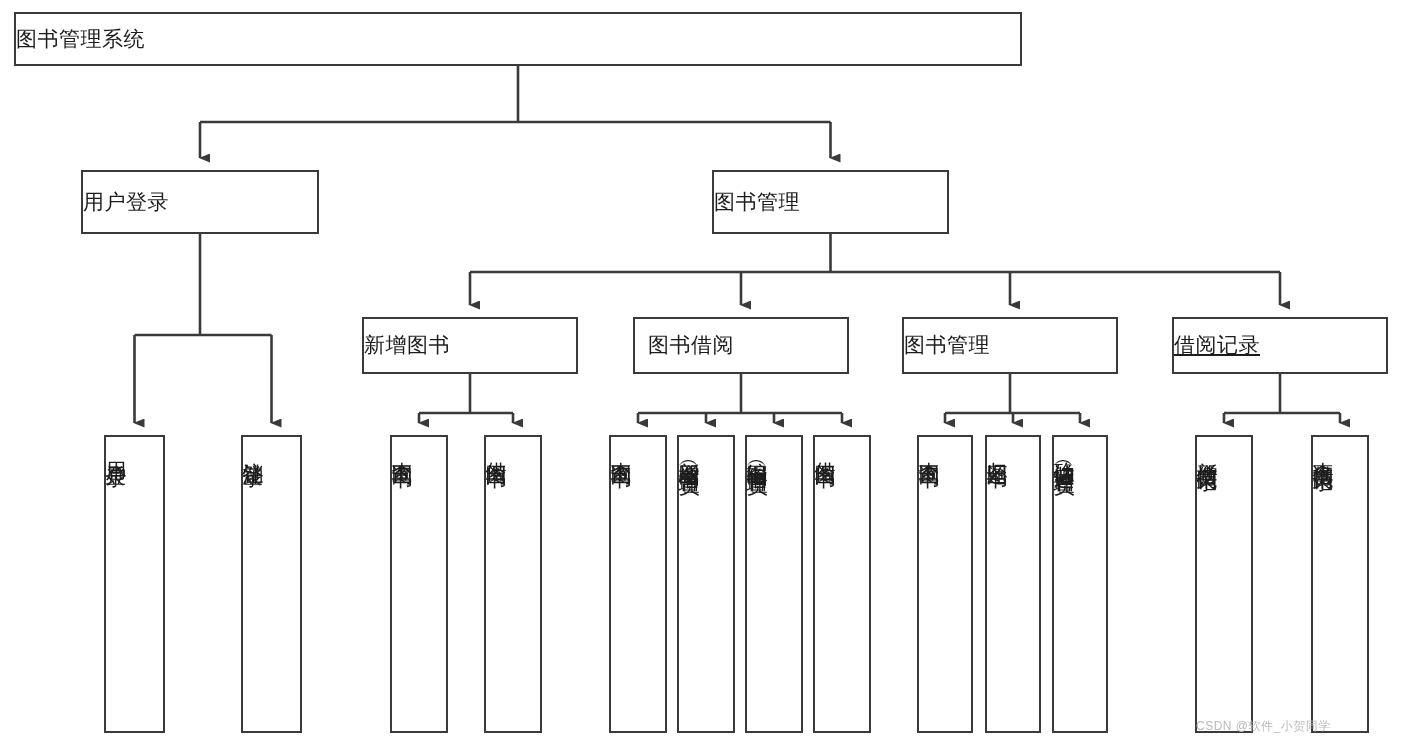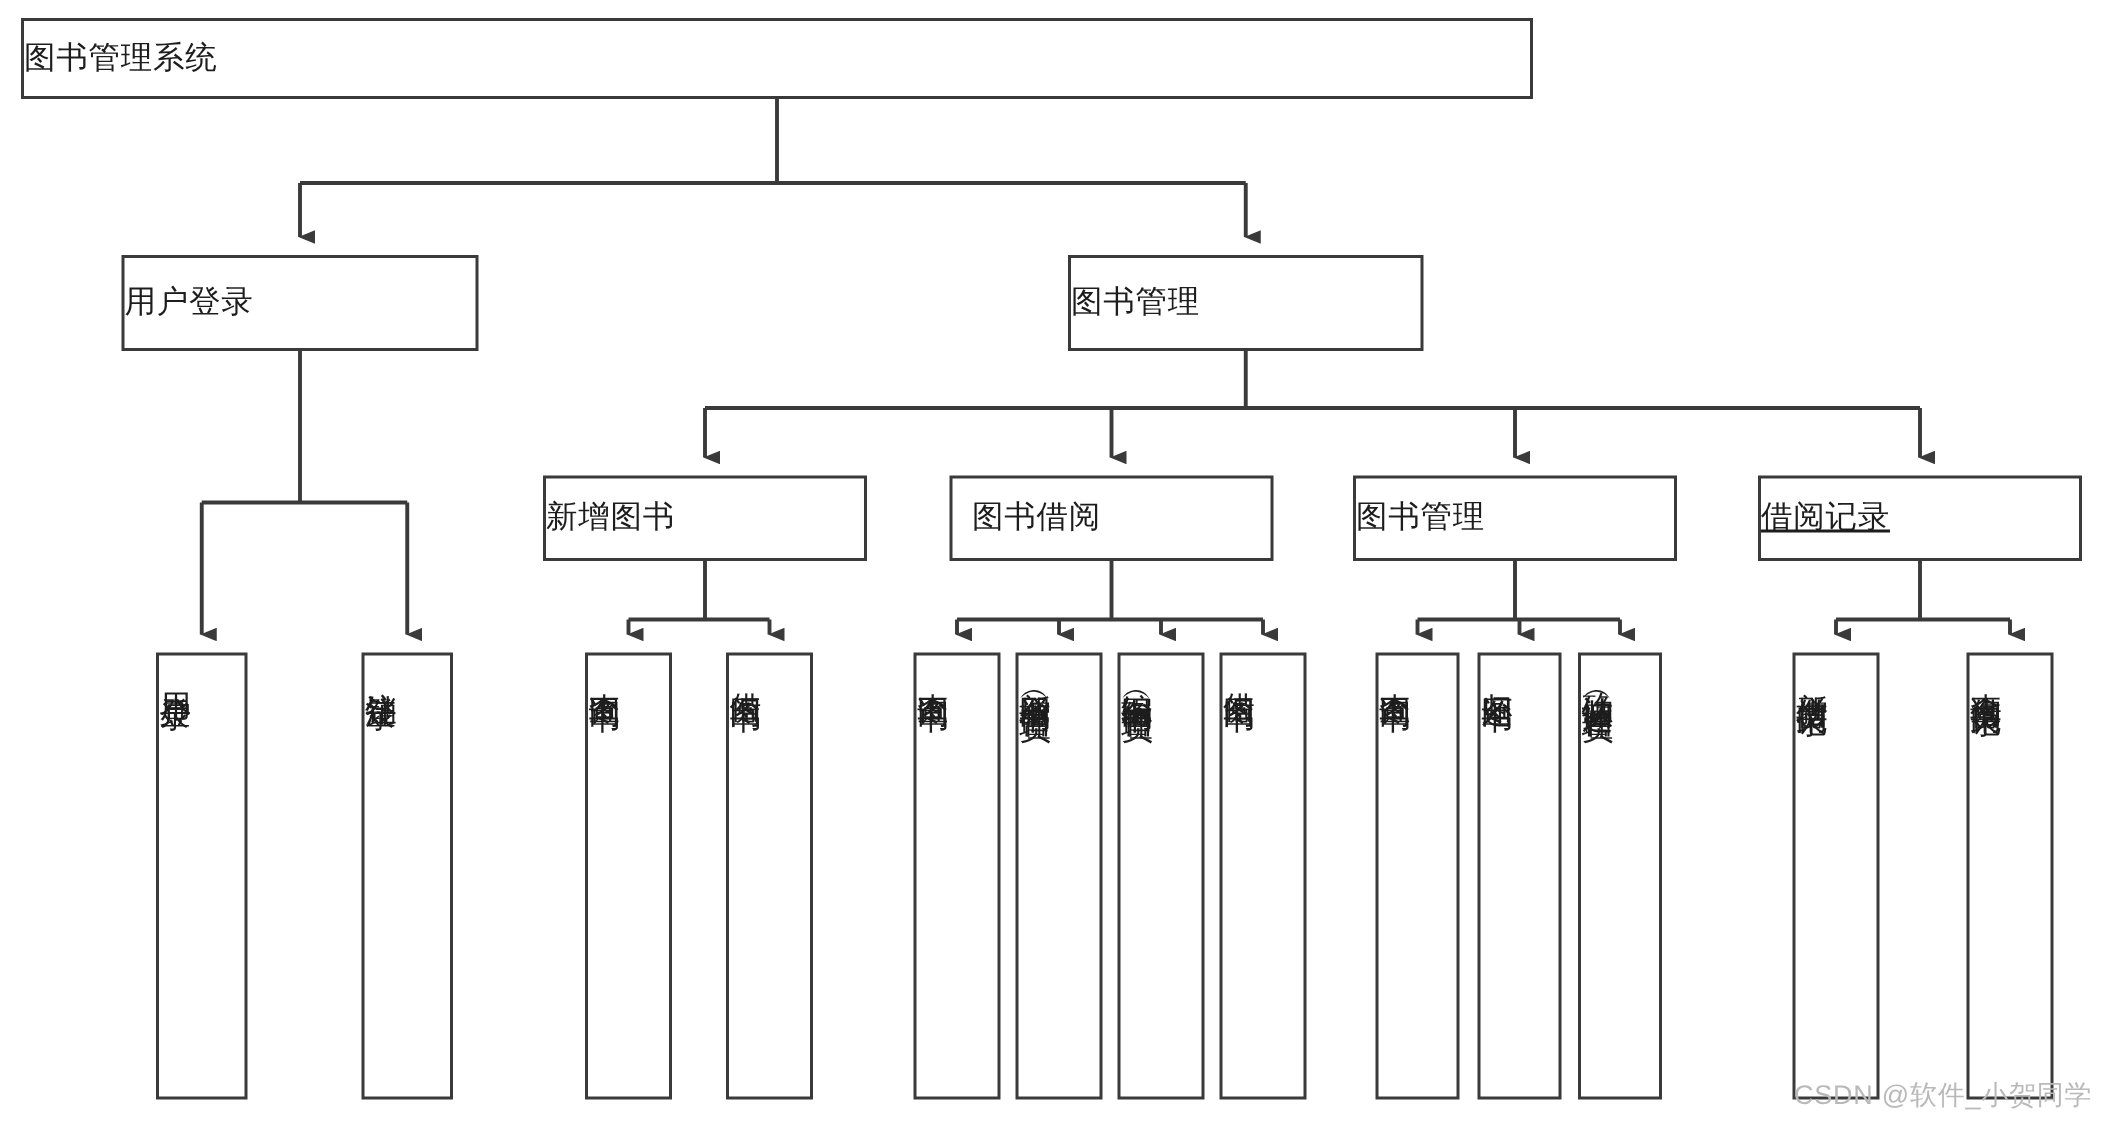--- a/index.html
+++ b/index.html
@@ -55,21 +55,21 @@
   .node.vertical .label {
     writing-mode: vertical-rl;
     text-orientation: upright;
     font-size: 21px;
     letter-spacing: 2px;
     line-height: 1;
   }
   #watermark {
     position: absolute;
     color: #b9b9b9;
-    font-size: 18px;
+    font-size: 12px;
     white-space: nowrap;
     letter-spacing: 0.5px;
   }
 </style>
 </head>
 <body>
 
 <div id="diagram-root">
   <svg class="connectors" viewBox="0 0 1405 747" xmlns="http://www.w3.org/2000/svg">
     <defs>

